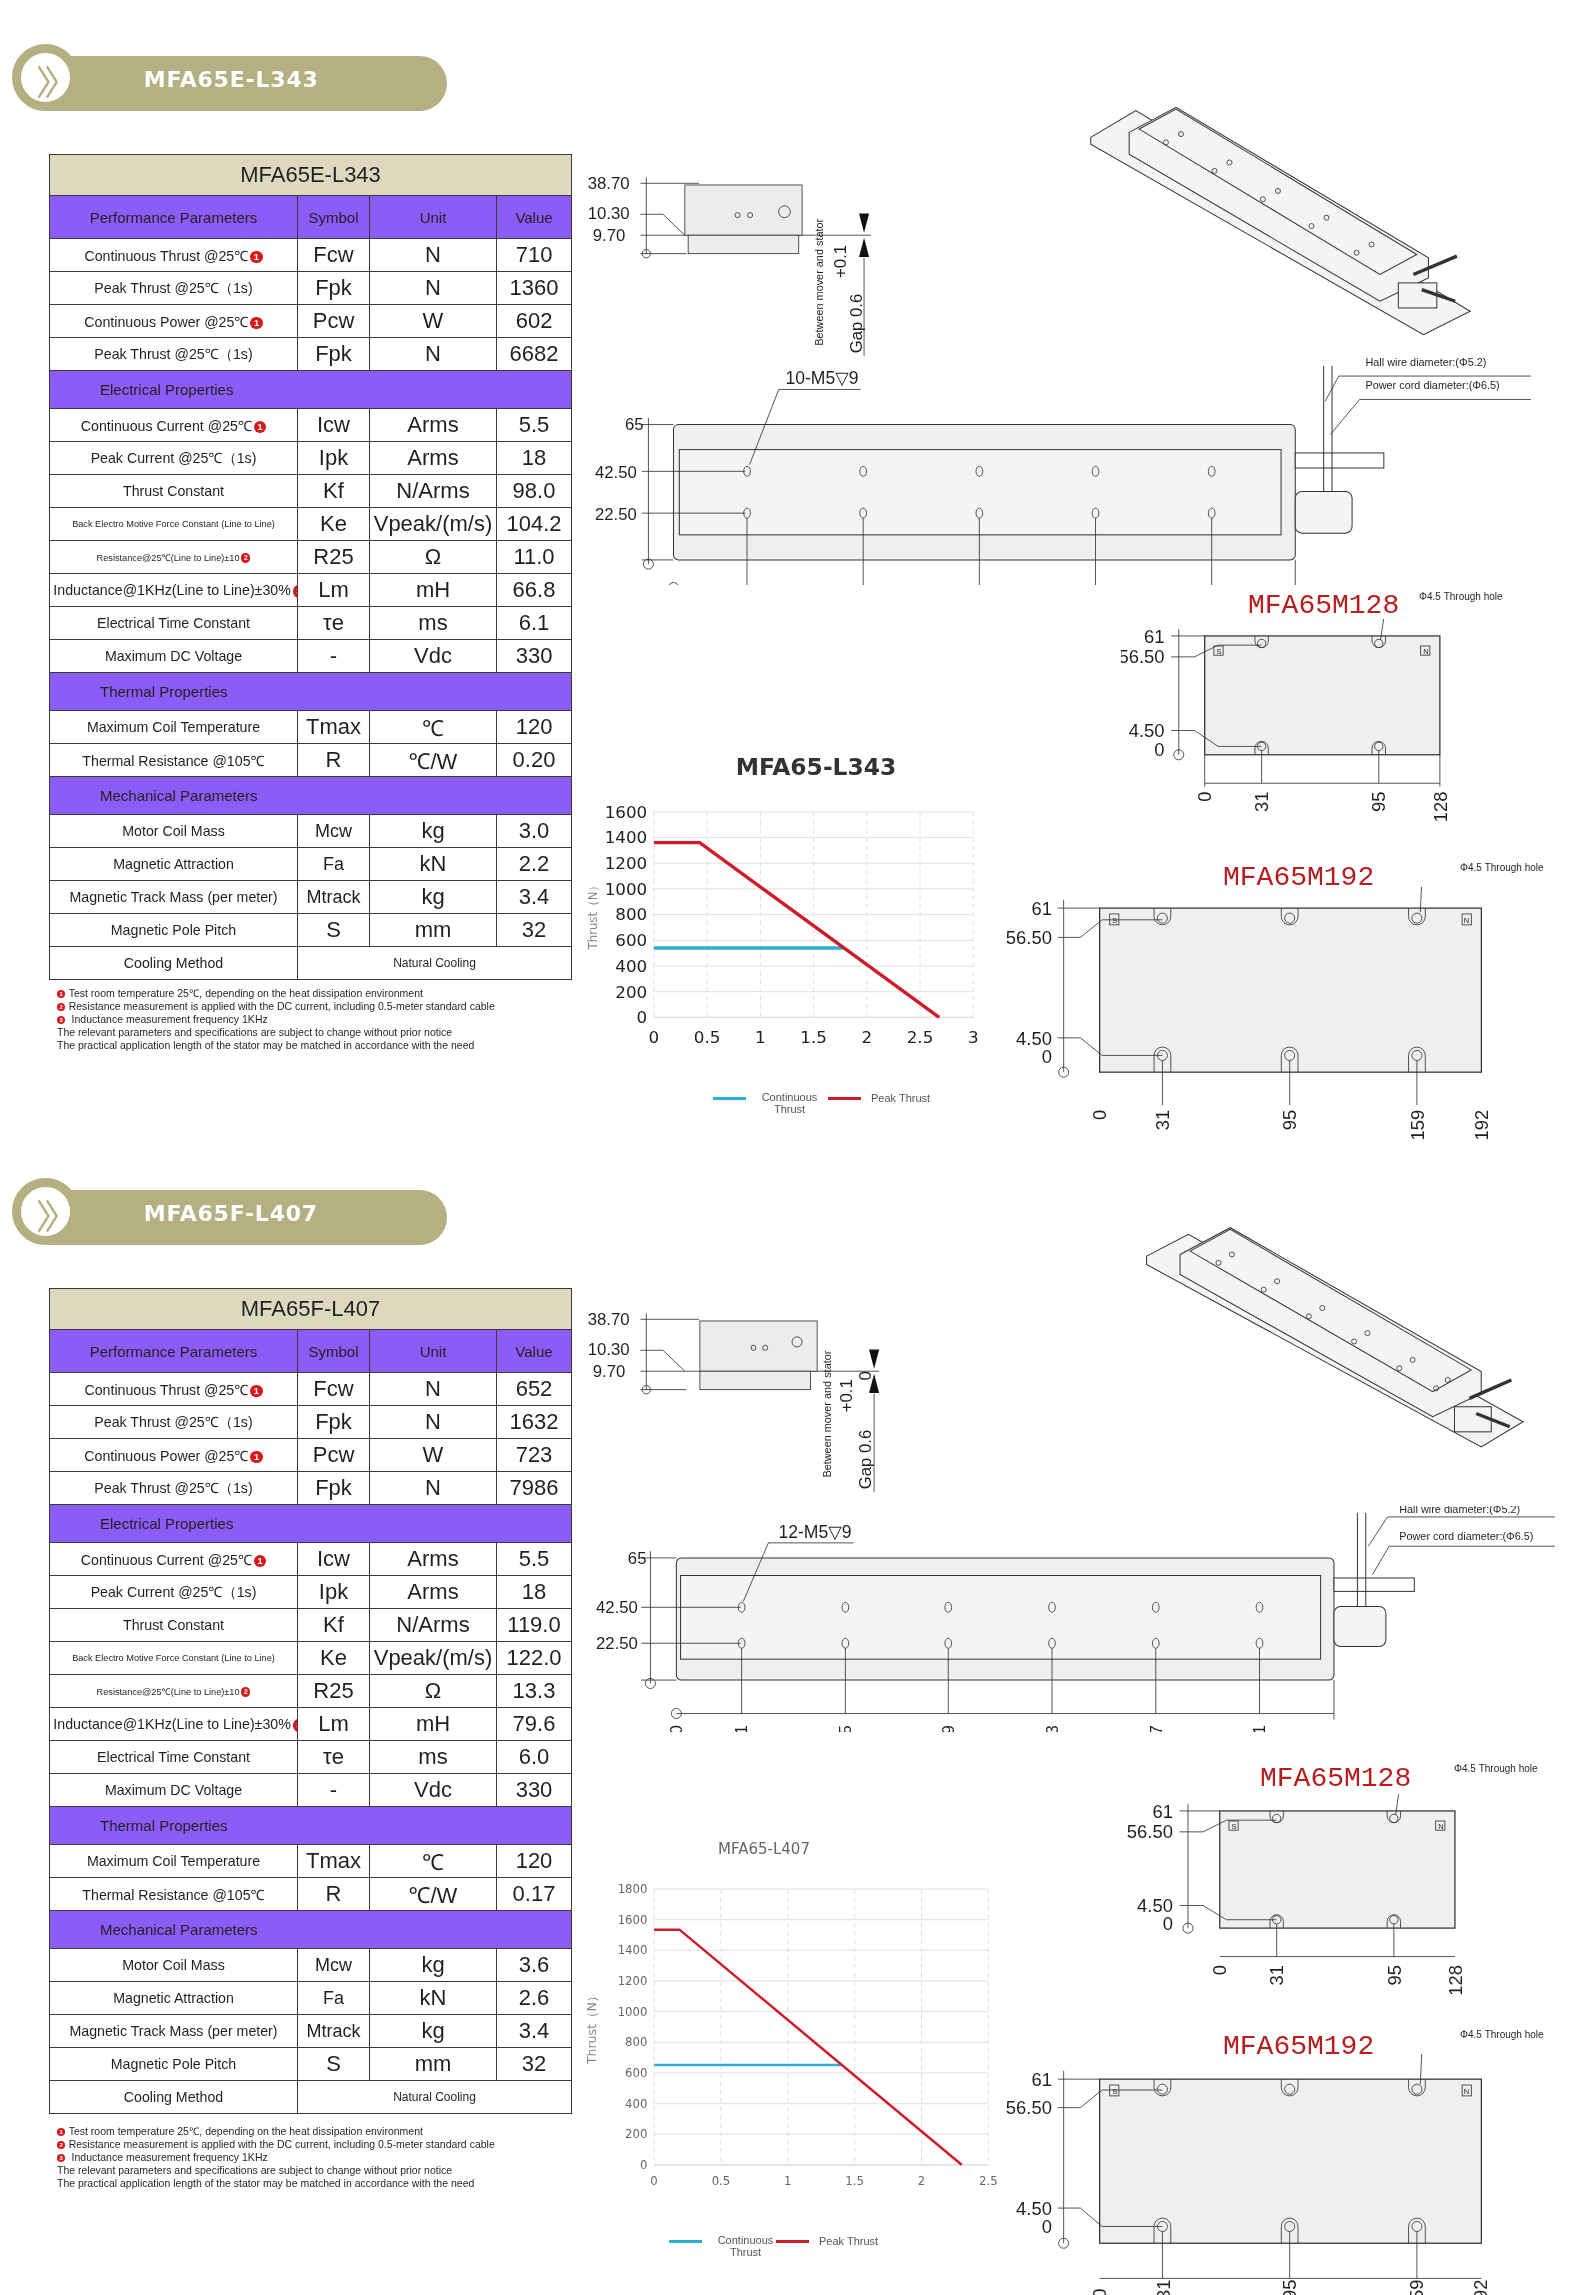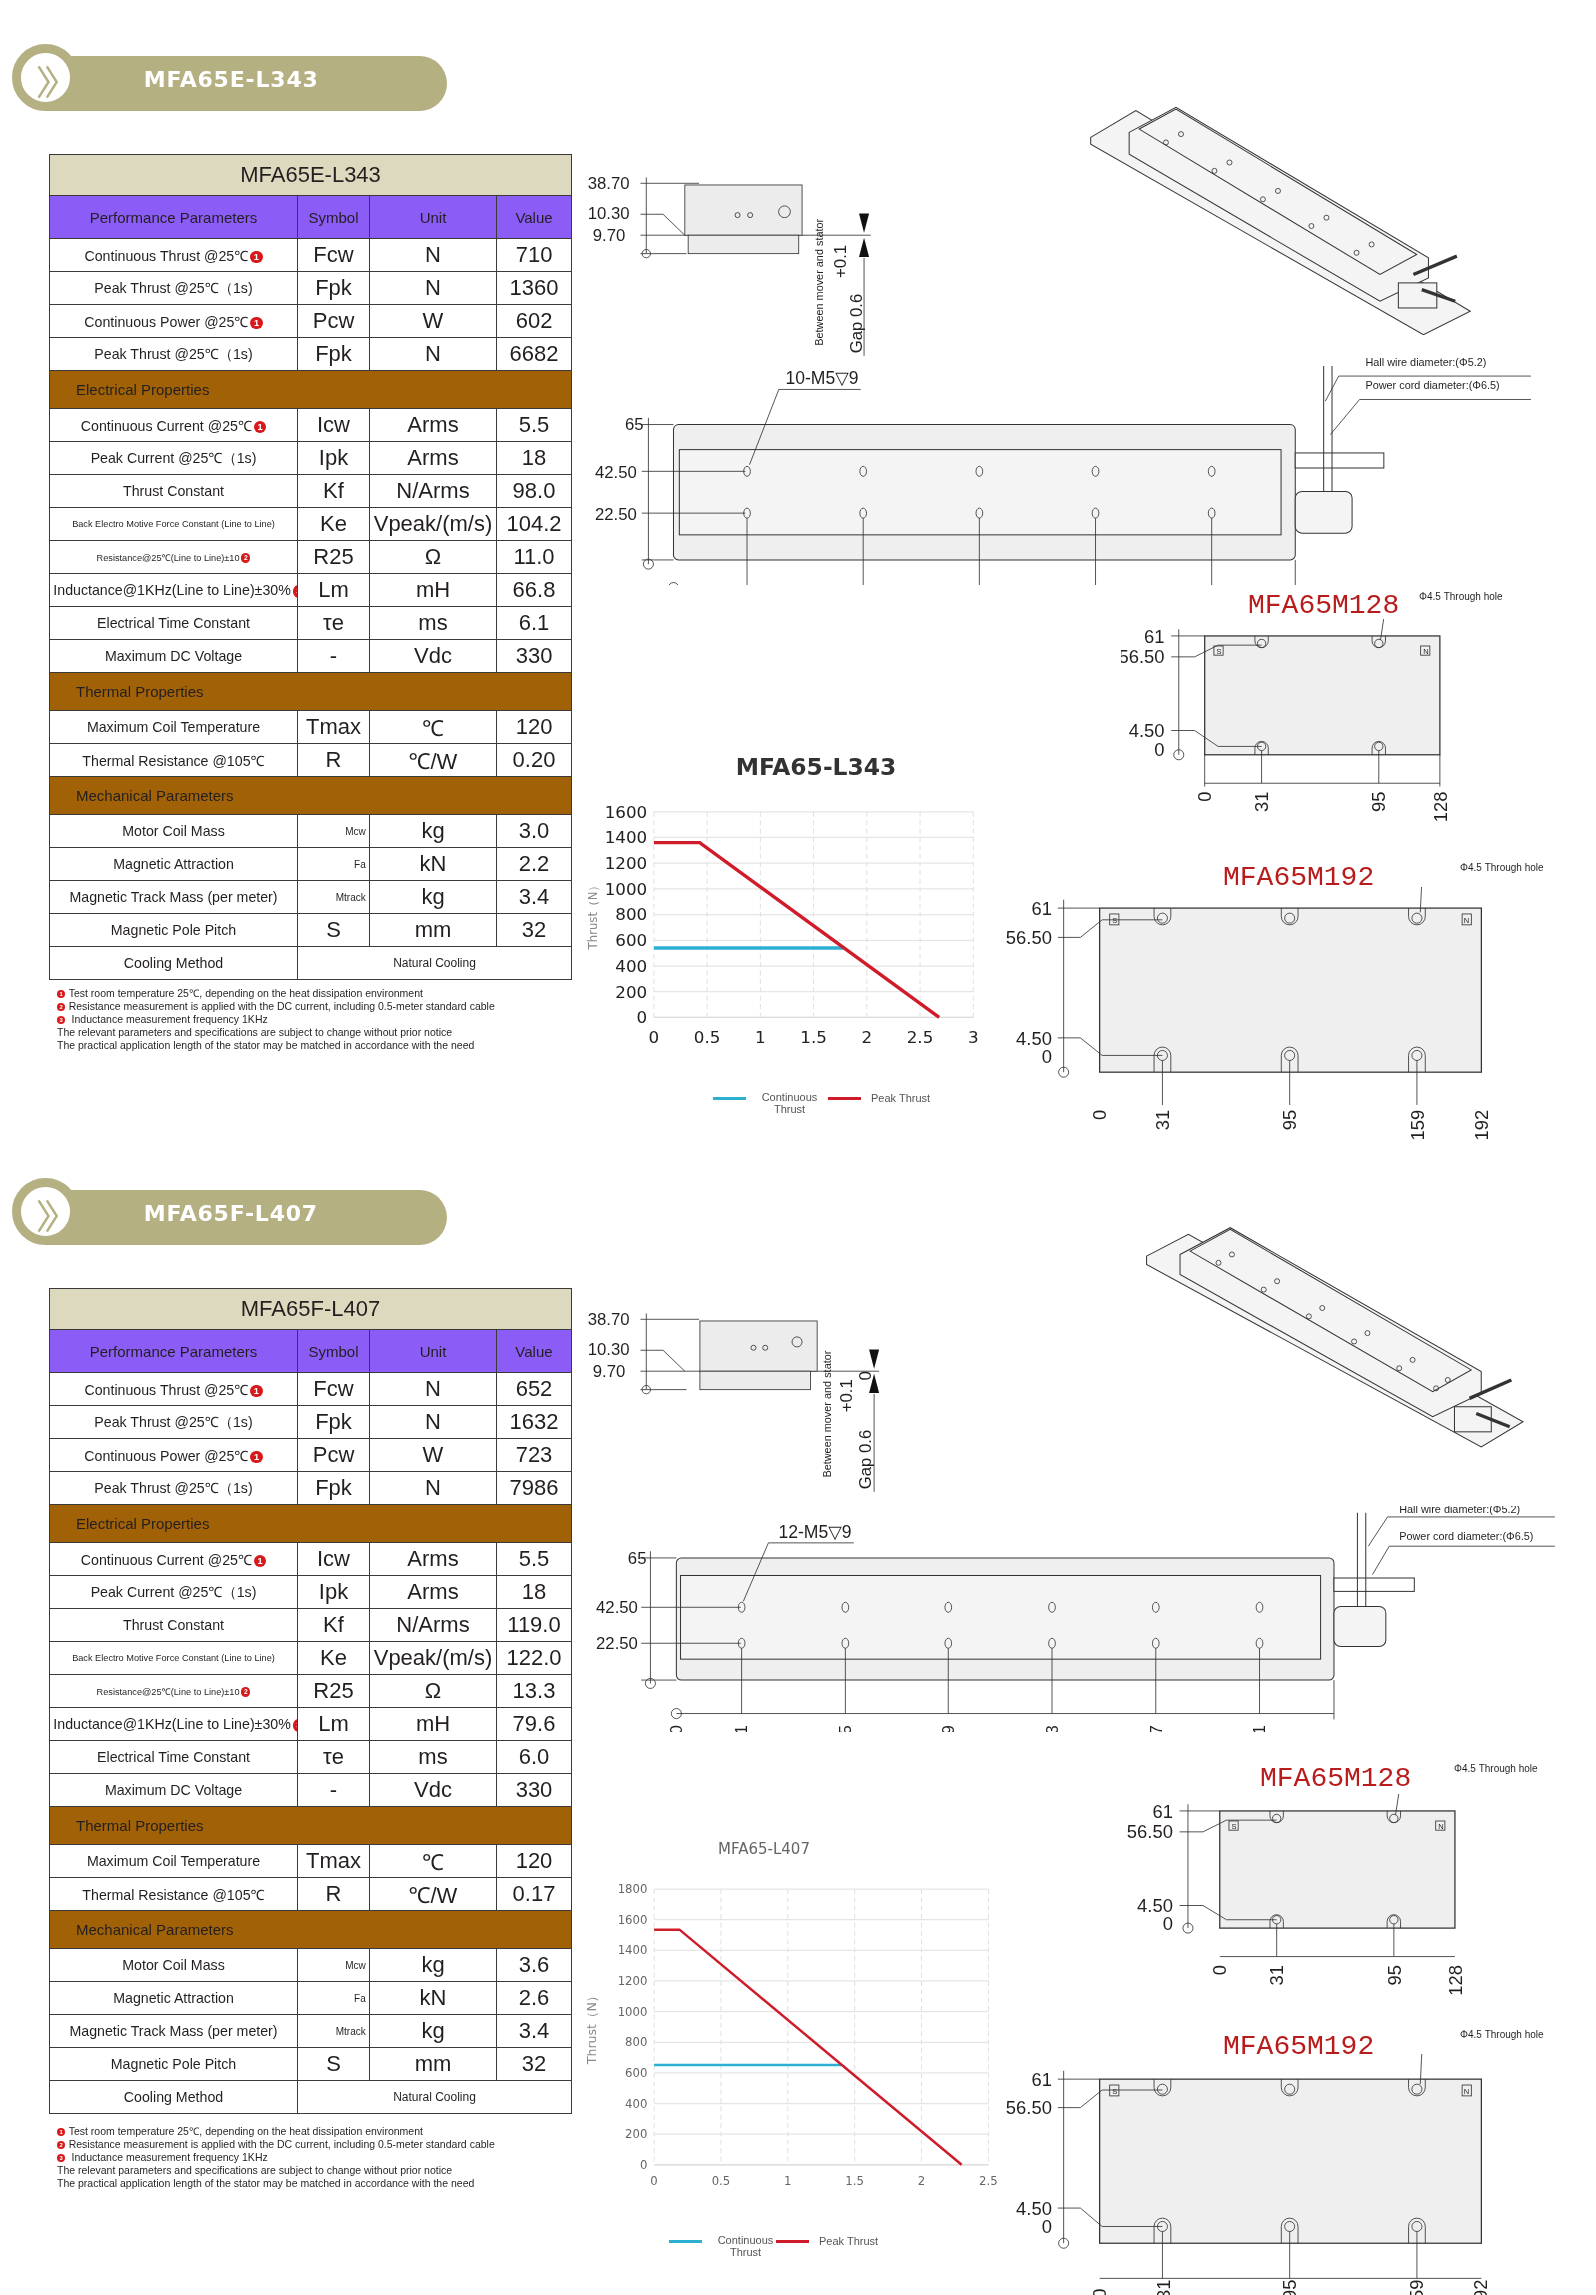--- a/index.html
+++ b/index.html
@@ -14,26 +14,26 @@
   .banner .ring svg { position:absolute; left:11.7px; top:10px; }
   .banner .title { position:absolute; left:132px; top:22.6px; color:#fff; font-weight:bold;
                    font-size:22px; letter-spacing:0.8px; font-family:"DejaVu Sans", sans-serif; }
   
   table.spec { position:absolute; left:49px; width:522px; border-collapse:collapse;
                font-family:"Liberation Sans", sans-serif; table-layout:fixed; }
   table.spec td { border:1.7px solid #3a3a3a; padding:0 3.3px; height:32px; text-align:center;
                   font-size:15px; white-space:nowrap; overflow:hidden; }
   table.spec tr.titlerow td { background:#ddd9bf; font-size:22px; height:40px; }
   table.spec tr.headrow td { background:#8b5cf6; font-size:15px; height:42px; }
-  table.spec tr.section td { background:#a16207; text-align:left; padding-left:26px; font-size:15px; height:37px; }
+  table.spec tr.section td { background:#8b5cf6; text-align:left; padding-left:50px; font-size:15px; height:37px; }
   table.spec td.sym, table.spec td.unit, table.spec td.val { font-size:22px; }
   table.spec td.param { font-size:14.2px; }
   table.spec td.param.small { font-size:9.2px; }
   table.spec td.param.xsmall { font-size:9.2px; }
-  table.spec td.sym.smallsym { font-size:10px;text-align:right; }
+  table.spec td.sym.smallsym { font-size:18px; }
   table.spec td.cool { font-size:12px; }
   .note { display:inline-block; width:12.5px; height:12.5px; border-radius:50%; background:#d7191c;
           color:#fff; font-size:9.2px; line-height:12.5px; text-align:center; font-weight:bold;
           vertical-align:middle; margin-left:1.7px; }
   .note.sm { width:9.2px; height:9.2px; font-size:6.7px; line-height:9.2px; }
   .footnotes { position:absolute; left:57px; width:535px; font-family:"Liberation Sans", sans-serif;
                font-size:10.5px; line-height:13px; color:#231f20; }
   .footnotes .fn .note { width:8.4px; height:8.4px; font-size:5.9px; line-height:8.4px; margin:0 3.3px 0 0; }
   
   .draw { position:absolute; }

